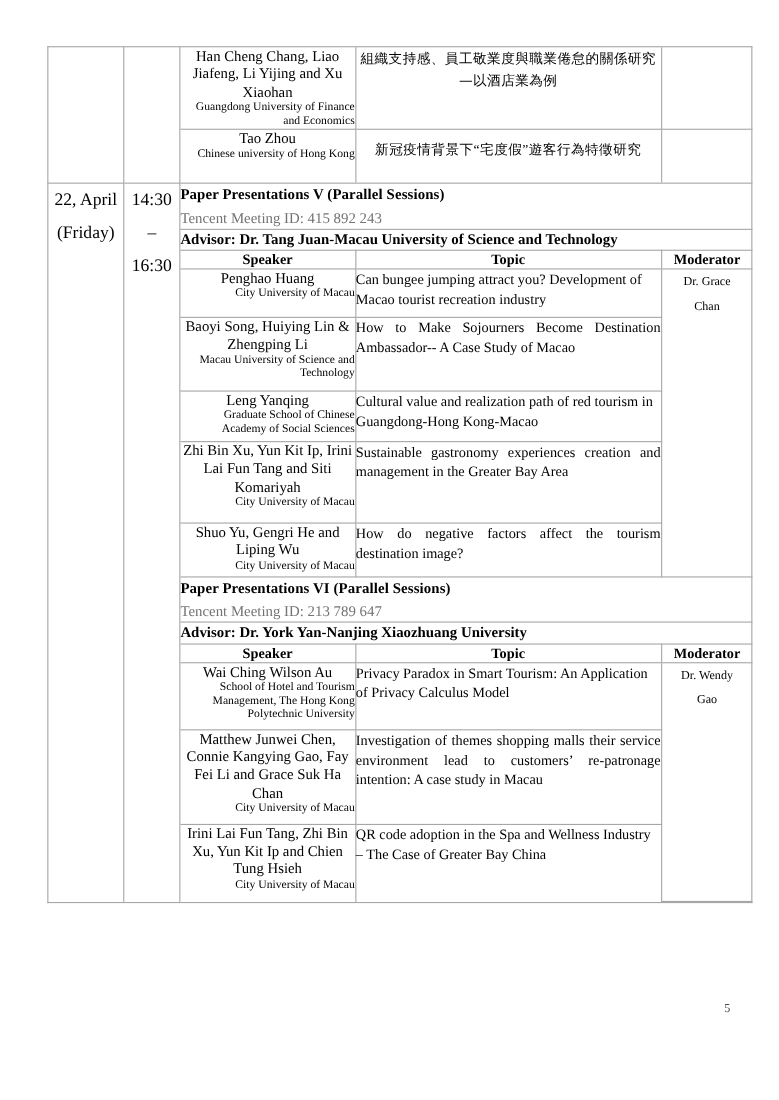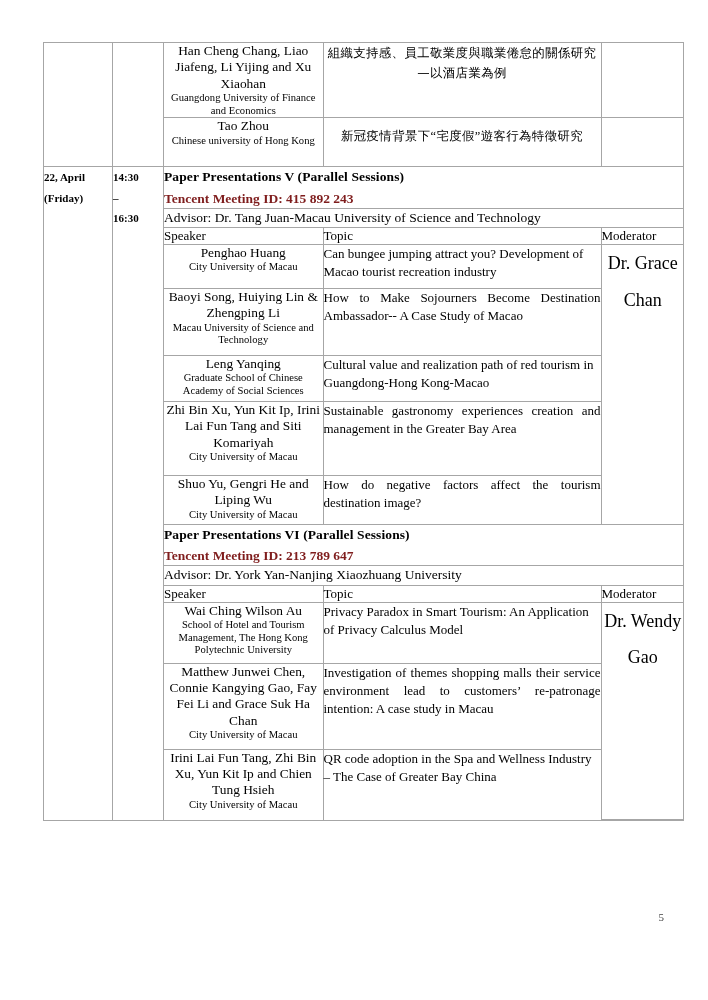--- a/index.html
+++ b/index.html
@@ -39,23 +39,24 @@
     padding: 0;
     background: #ffffff;
   }
 
   
   .col-date  { width: 69px; }
   .col-time  { width: 51px; }
   .col-body  { width: 520px; }
 
   .cell-date, .cell-time {
+    text-align: center;
     vertical-align: middle;
-    font-weight: bold;
-    font-size: 11px;
+    font-weight: normal;
+    font-size: 16px;
     line-height: 1.85;
   }
 
   
   table.inner {
     width: 100%;
     border-collapse: collapse;
     table-layout: fixed;
   }
   table.inner td {
@@ -77,68 +78,69 @@
   .session-head {
     padding: 5px 7px 5px 9px;
     line-height: 1.42;
   }
   .session-title {
     font-weight: bold;
     font-size: 13.5px;
     letter-spacing: .1px;
   }
   .session-meeting {
+    font-weight: normal;
+    font-size: 13.5px;
+    color: #737373;
+    margin-top: 2px;
+  }
+  .advisor-row {
+    padding: 5px 7px 5px 9px;
     font-weight: bold;
     font-size: 13.5px;
-    color: #7f1d1d;
-    margin-top: 2px;
-  }
-  .advisor-row {
-    padding: 5px 7px 5px 9px;
-    font-weight: normal;
-    font-size: 13.5px;
     line-height: 1.35;
   }
 
   .hdr {
     background: #bfbfbf;
-    text-align: left;
-    font-weight: normal;
+    text-align: center;
+    font-weight: bold;
     font-size: 13px;
     padding: 4px 0 4px 0;
     vertical-align: middle;
   }
 
   .speaker-cell {
     text-align: center;
     padding: 3px 4px 4px 4px;
   }
   .speaker-name {
     font-size: 13.4px;
     line-height: 1.22;
   }
   .speaker-affil {
     font-size: 10.6px;
     line-height: 1.2;
     margin-top: 0px;
+    text-align: right;
   }
   .topic-cell {
     text-align: justify;
     text-justify: inter-word;
     font-size: 13px;
     line-height: 1.42;
     padding: 4px 7px 4px 7px;
     font-family: Liberation Serif, serif;
   }
   .topic-cell.noj { text-align: left; }
 
   .moderator-cell {
     text-align: center;
     vertical-align: middle;
-    font-size: 18px;
+    font-size: 11px;
     line-height: 2.05;
   }
 
   .cn-cell {
     text-align: center;
     font-family: "DejaVu Sans", "Liberation Sans", sans-serif;
     font-size: 12.4px;
     line-height: 1.62;
     padding: 6px 6px 4px 6px;
     letter-spacing: .4px;

